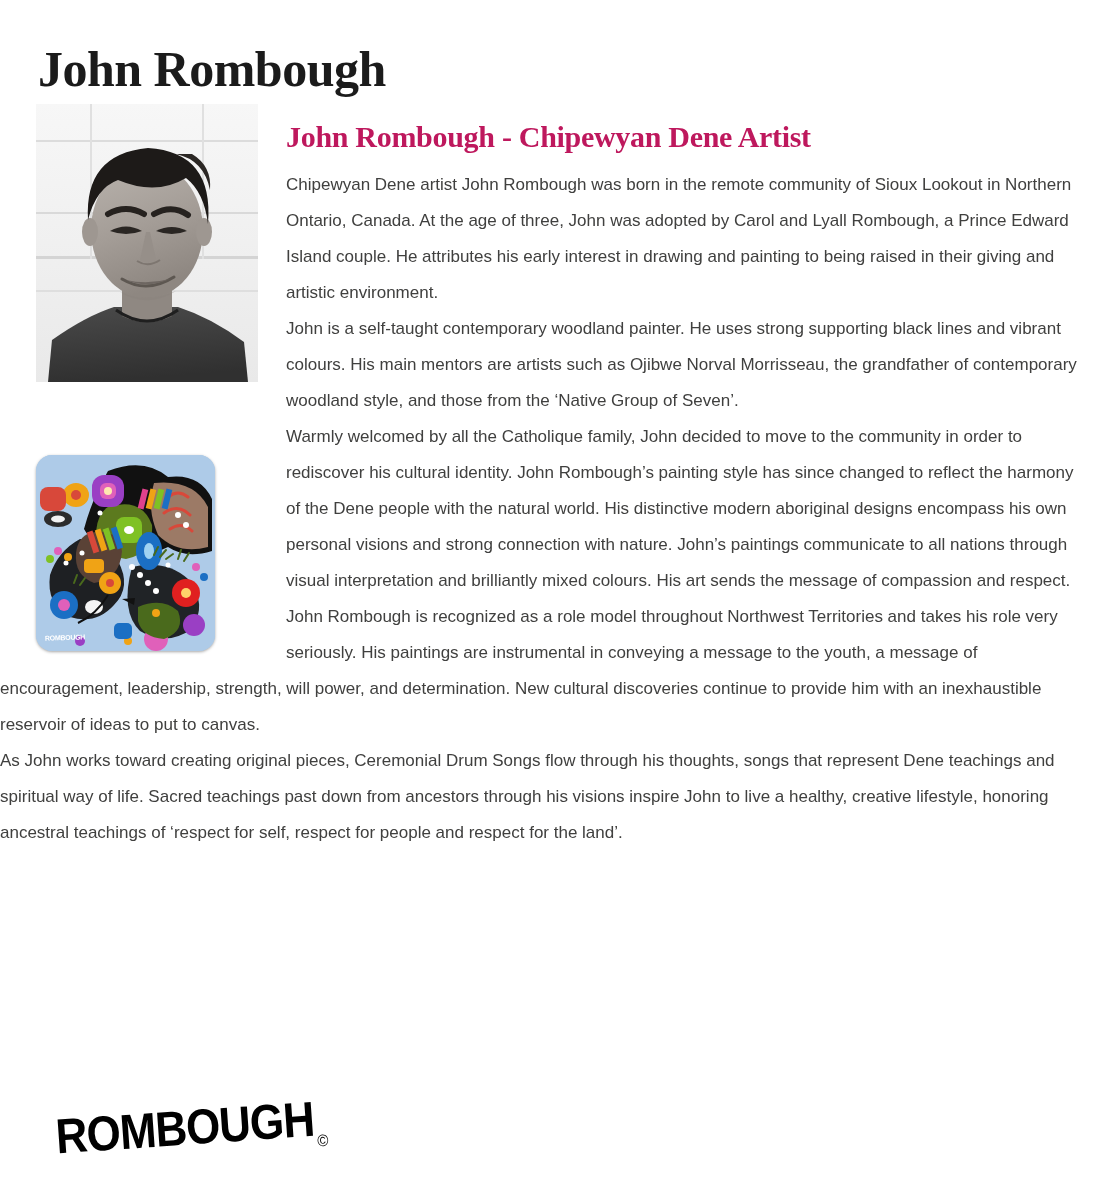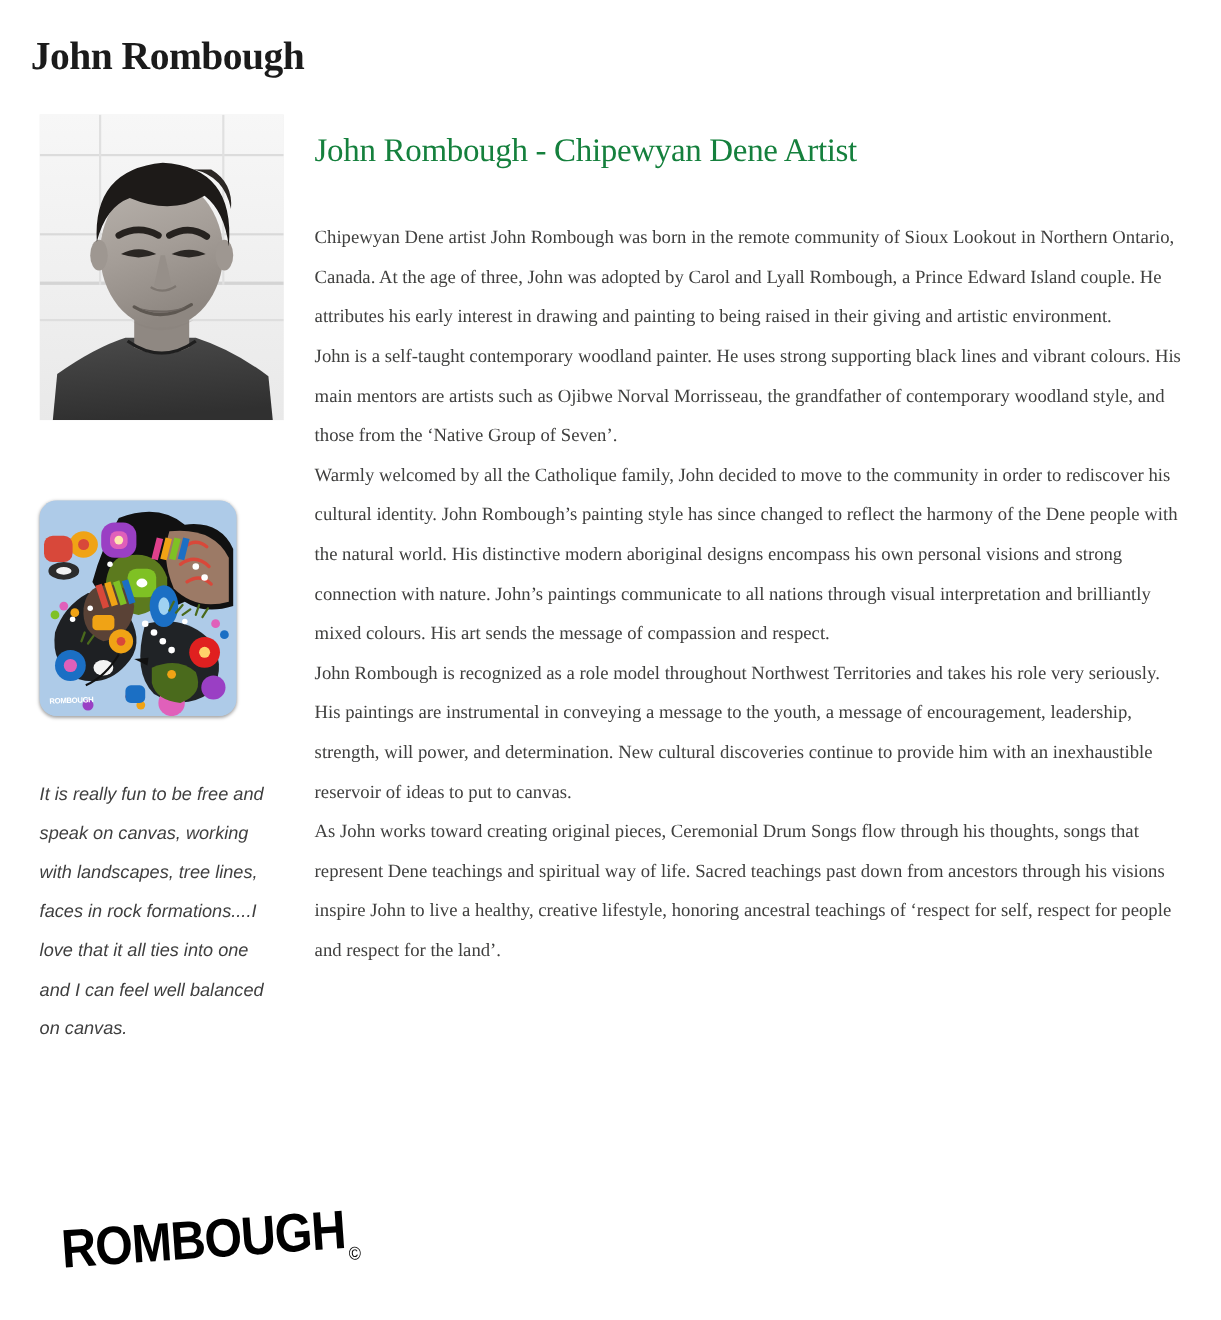--- a/index.html
+++ b/index.html
@@ -13,26 +13,26 @@
     font-family: "Liberation Sans", sans-serif;
     color: #3c3c3c;
     overflow: hidden;
     position: relative;
   }
 
   
   .page-title {
     font-family: "Liberation Serif", serif;
     font-weight: bold;
-    font-size: 36px;
+    font-size: 50px;
     line-height: 1.1;
     color: #1b1b1b;
     letter-spacing: -0.5px;
     position: absolute;
-    left: 28px;
+    left: 38px;
     top: 8px;
   }
 
   
   .content {
     position: absolute;
     left: 0;
     top: 104px;
     width: 1110px;
   }
@@ -88,38 +88,37 @@
     font-family: "Liberation Sans", sans-serif;
     font-style: italic;
     font-size: 16.5px;
     line-height: 35.5px;
     color: #3f3f3f;
   }
 
   
   .article-heading {
     font-family: "Liberation Serif", serif;
-    font-weight: normal;
+    font-weight: bold;
     font-size: 30px;
     line-height: 1.15;
-    color: #15803d;
-    margin: 16px 30px 43px 0;
+    color: #be185d;
+    margin: 16px 30px 12px 0;
     letter-spacing: -0.3px;
   }
 
   .body-text {
     font-size: 17px;
     line-height: 36px;
     color: #40403f;
     margin: 0 30px 0 0;
     text-align: left;
   }
   .body-text p {
     margin: 0 0 0 0;
-    font-family: Liberation Serif, serif;
   }
 
   
   .logo {
     position: absolute;
     left: 56px;
     top: 1112px;
     font-family: "Liberation Sans", sans-serif;
     font-weight: bold;
     font-size: 44px;
@@ -303,21 +302,20 @@
             <path d="M38 128 l3 -8 M44 130 l5 -7"></path>
           </g>
 
           <path d="M72 140 Q60 160 42 168" stroke="#111" stroke-width="2" fill="none"></path>
           <rect x="78" y="168" width="18" height="16" rx="5" fill="#1b6fc4"></rect>
         </svg>
       </div>
       <span class="painting-mark">ROMBOUGH</span>
     </div>
 
-    <div class="quote">It is really fun to be free and speak on canvas, working with landscapes, tree lines, faces in rock formations....I love that it all ties into one and I can feel well balanced on canvas.</div>
   </div>
 
   <h2 class="article-heading">John Rombough - Chipewyan Dene Artist</h2>
 
   <div class="body-text">
     <p>Chipewyan Dene artist John Rombough was born in the remote community of Sioux Lookout in Northern Ontario, Canada. At the age of three, John was adopted by Carol and Lyall Rombough, a Prince Edward Island couple. He attributes his early interest in drawing and painting to being raised in their giving and artistic environment.</p>
     <p>John is a self-taught contemporary woodland painter. He uses strong supporting black lines and vibrant colours. His main mentors are artists such as Ojibwe Norval Morrisseau, the grandfather of contemporary woodland style, and those from the ‘Native Group of Seven’.</p>
     <p>Warmly welcomed by all the Catholique family, John decided to move to the community in order to rediscover his cultural identity. John Rombough’s painting style has since changed to reflect the harmony of the Dene people with the natural world. His distinctive modern aboriginal designs encompass his own personal visions and strong connection with nature. John’s paintings communicate to all nations through visual interpretation and brilliantly mixed colours. His art sends the message of compassion and respect.</p>
     <p>John Rombough is recognized as a role model throughout Northwest Territories and takes his role very seriously. His paintings are instrumental in conveying a message to the youth, a message of encouragement, leadership, strength, will power, and determination. New cultural discoveries continue to provide him with an inexhaustible reservoir of ideas to put to canvas.</p>
     <p>As John works toward creating original pieces, Ceremonial Drum Songs flow through his thoughts, songs that represent Dene teachings and spiritual way of life. Sacred teachings past down from ancestors through his visions inspire John to live a healthy, creative lifestyle, honoring ancestral teachings of ‘respect for self, respect for people and respect for the land’.</p>

